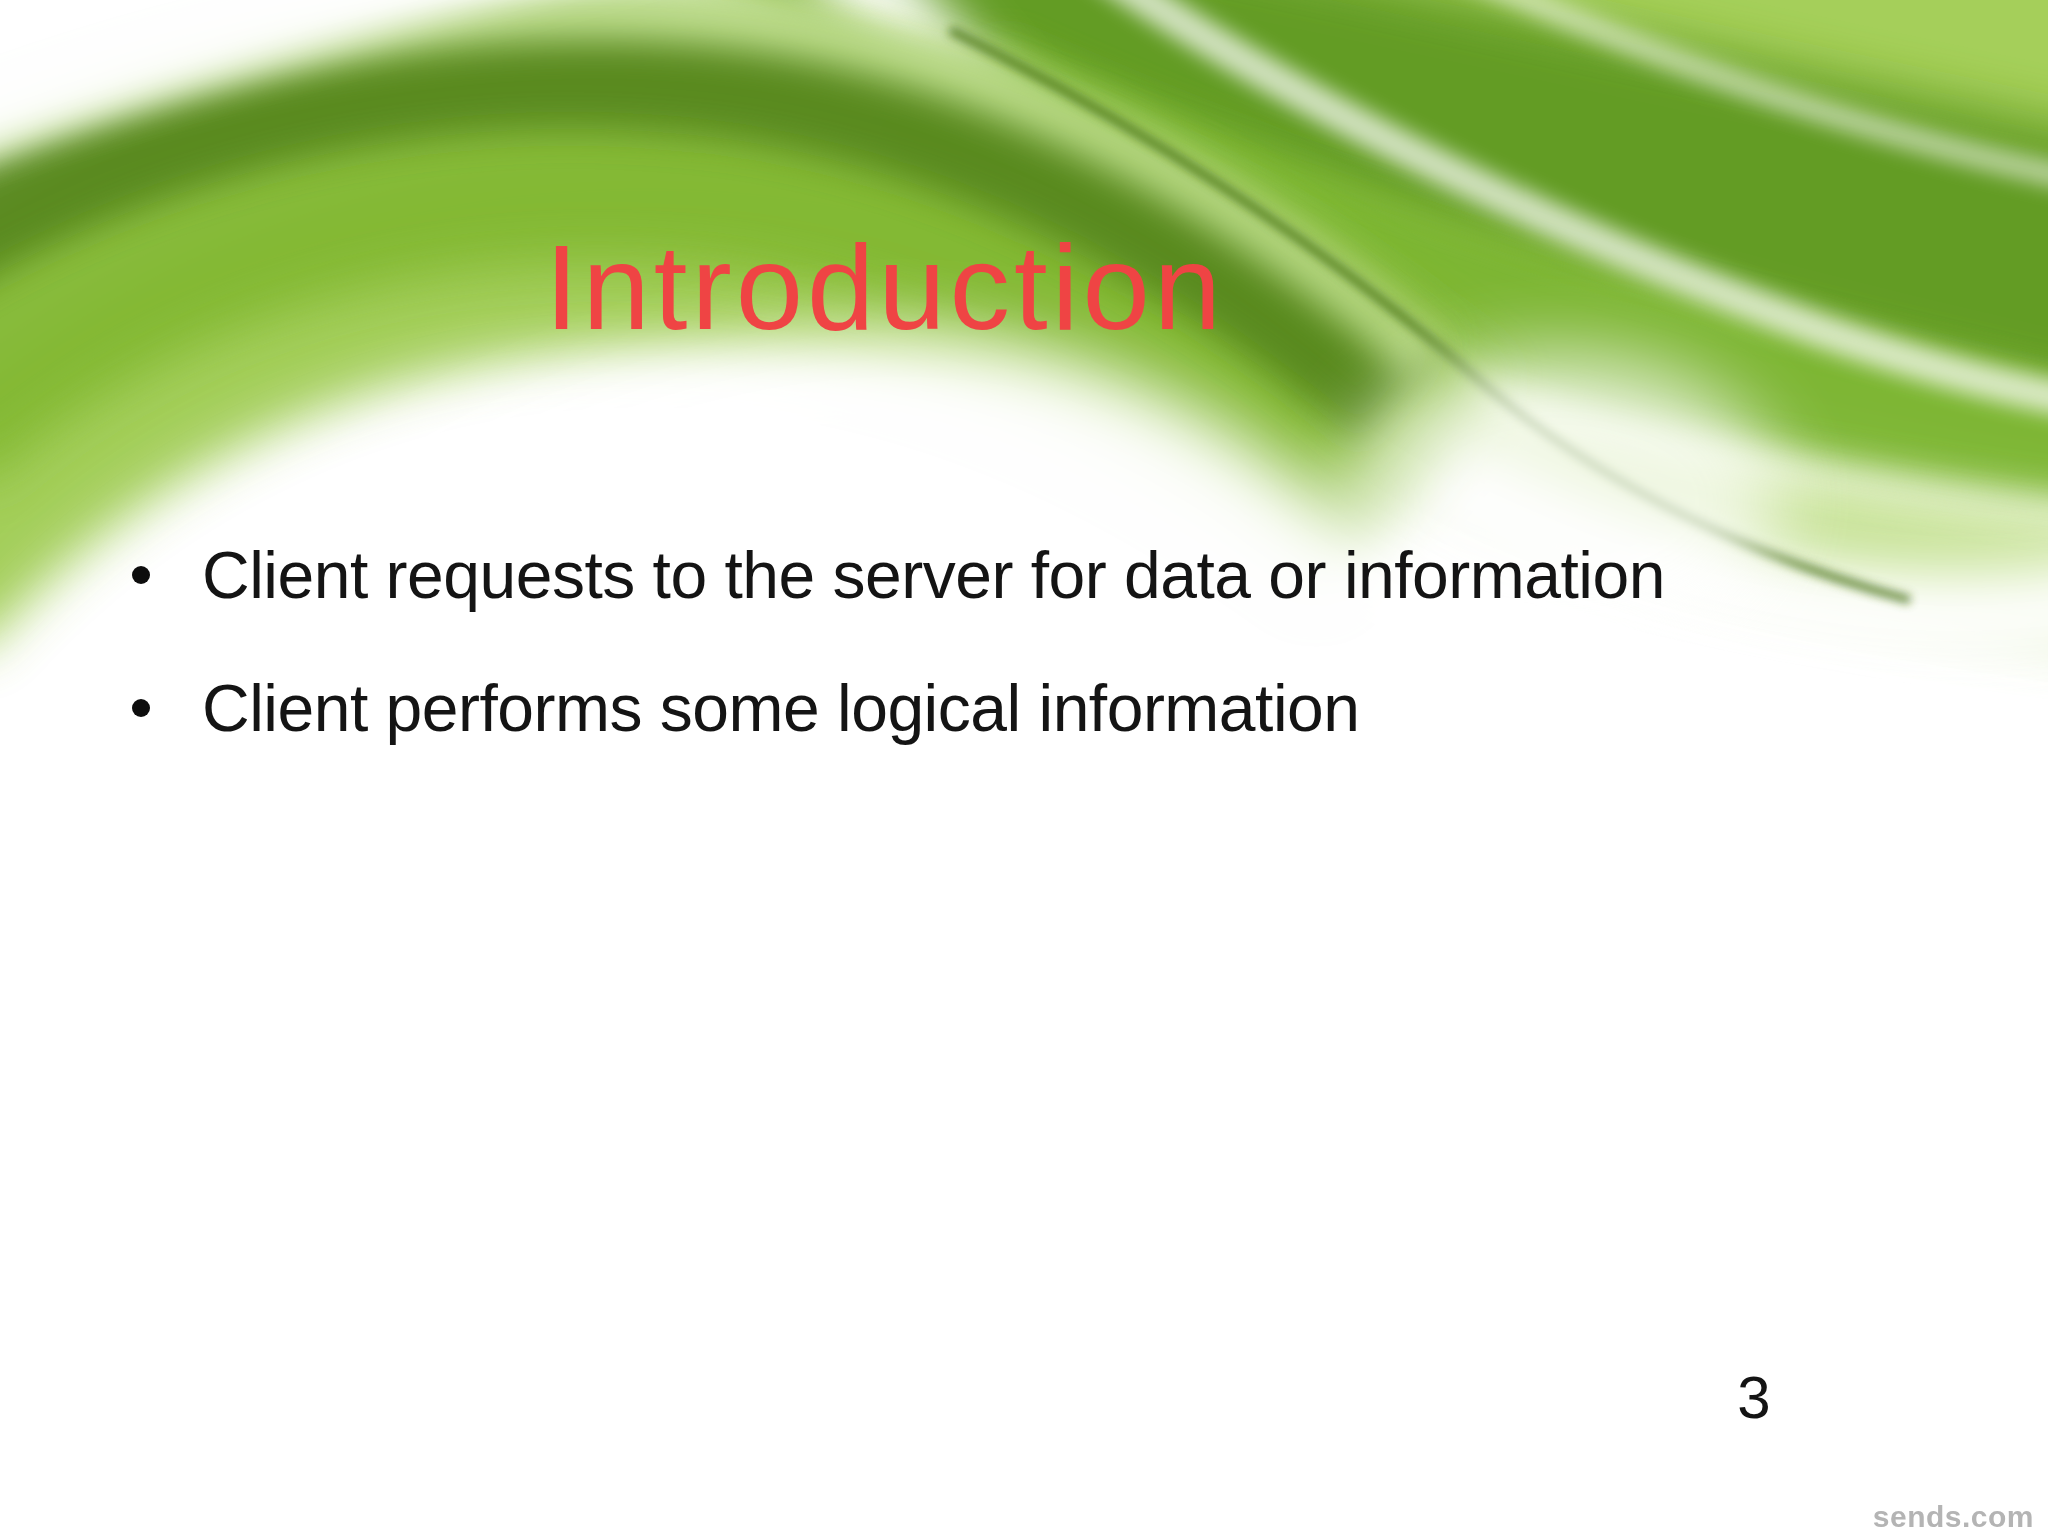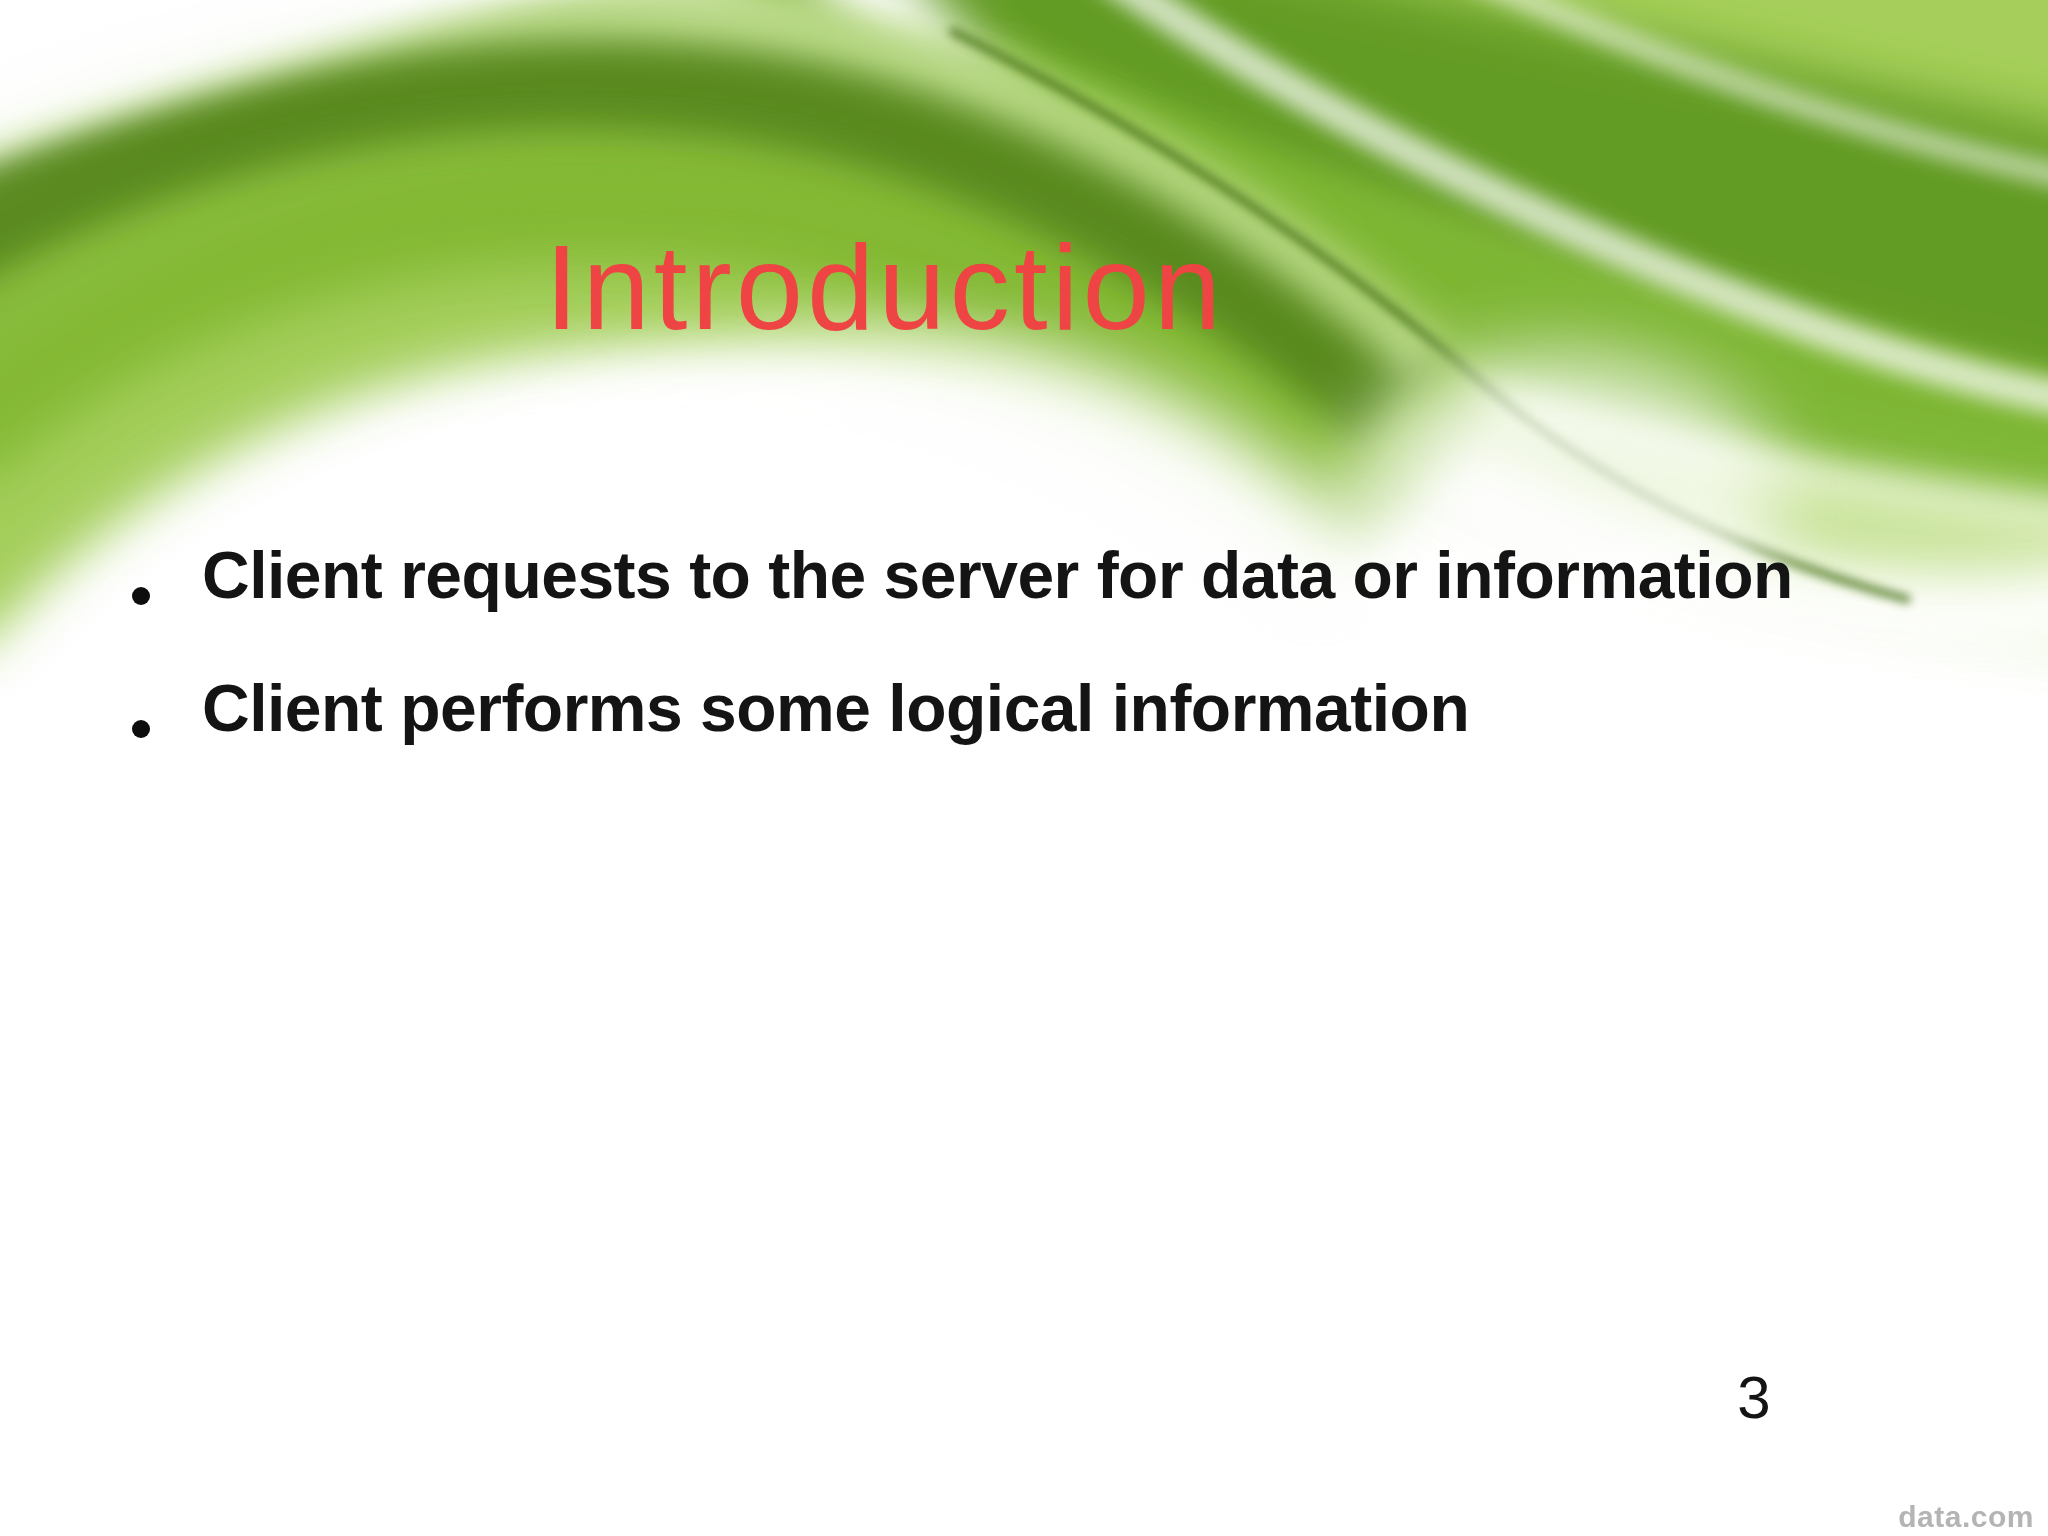--- a/index.html
+++ b/index.html
@@ -39,27 +39,26 @@
     top: 525px;
     left: 132px;
     width: 1790px;
     margin: 0;
     padding: 0;
     list-style: none;
     z-index: 5;
   }
   .bullets li {
     display: flex;
-    align-items: center;
+    align-items: flex-start;
     margin: 0 0 33px 0;
     color: #141414;
     font-size: 66px;
     line-height: 100px;
     letter-spacing: -0.5px;
-    font-weight: bold;
   }
   .bullet-dot {
     flex: 0 0 auto;
     width: 18px;
     height: 18px;
     margin: 41px 52px 0 0;
     border-radius: 50%;
     background: #0d0d0d;
   }
   .page-number {
@@ -137,15 +136,15 @@
       <span>Client requests to the server for data or information</span>
     </li>
     <li>
       <span class="bullet-dot"></span>
       <span>Client performs some logical information</span>
     </li>
   </ul>
 
   <div class="page-number">3</div>
 
-  <div class="watermark">data.com</div>
+  <div class="watermark">sends.com</div>
 
 </div>
 
 </body></html>

